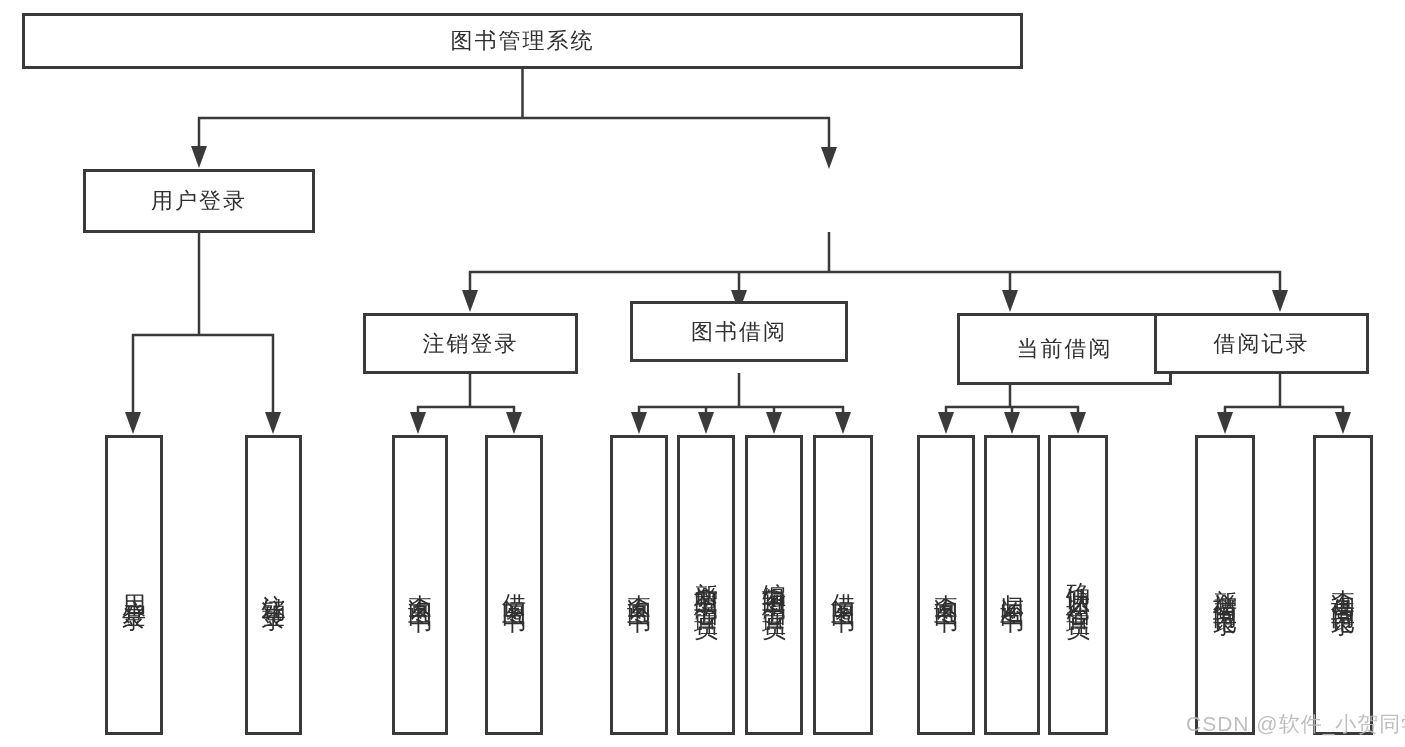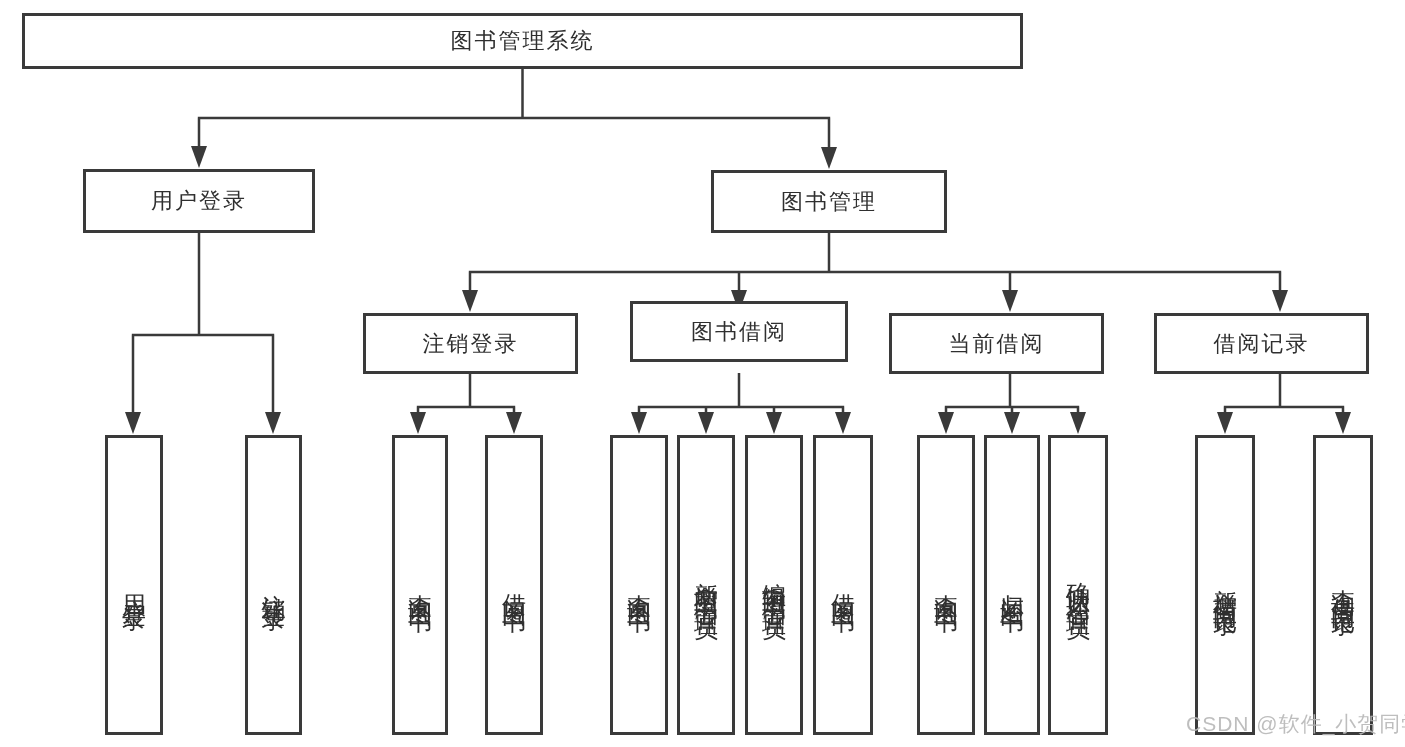--- a/index.html
+++ b/index.html
@@ -106,31 +106,28 @@
     </g>
   </svg>
 
   <div class="node hnode" style="left:22px;top:13px;width:1001px;height:56px">
     <span>图书管理系统</span>
   </div>
 
   <div class="node hnode" style="left:83px;top:169px;width:232px;height:64px">
     <span>用户登录</span>
   </div>
-  <div class="node hnode" style="left:711px;top:170px;width:236px;height:63px">
-    <span>图书管理</span>
-  </div>
 
   <div class="node hnode" style="left:363px;top:313px;width:215px;height:61px">
     <span>注销登录</span>
   </div>
   <div class="node hnode" style="left:630px;top:301px;width:218px;height:61px">
     <span>图书借阅</span>
   </div>
-  <div class="node hnode" style="left:889px;top:313px;width:215px;height:61px">
+  <div class="node hnode" style="left:957px;top:313px;width:215px;height:72px">
     <span>当前借阅</span>
   </div>
   <div class="node hnode" style="left:1154px;top:313px;width:215px;height:61px">
     <span>借阅记录</span>
   </div>
 
   <div class="node vnode" style="left:105px;top:435px;width:58px;height:300px">
     <span>用户登录</span>
   </div>
   <div class="node vnode" style="left:245px;top:435px;width:57px;height:300px">

